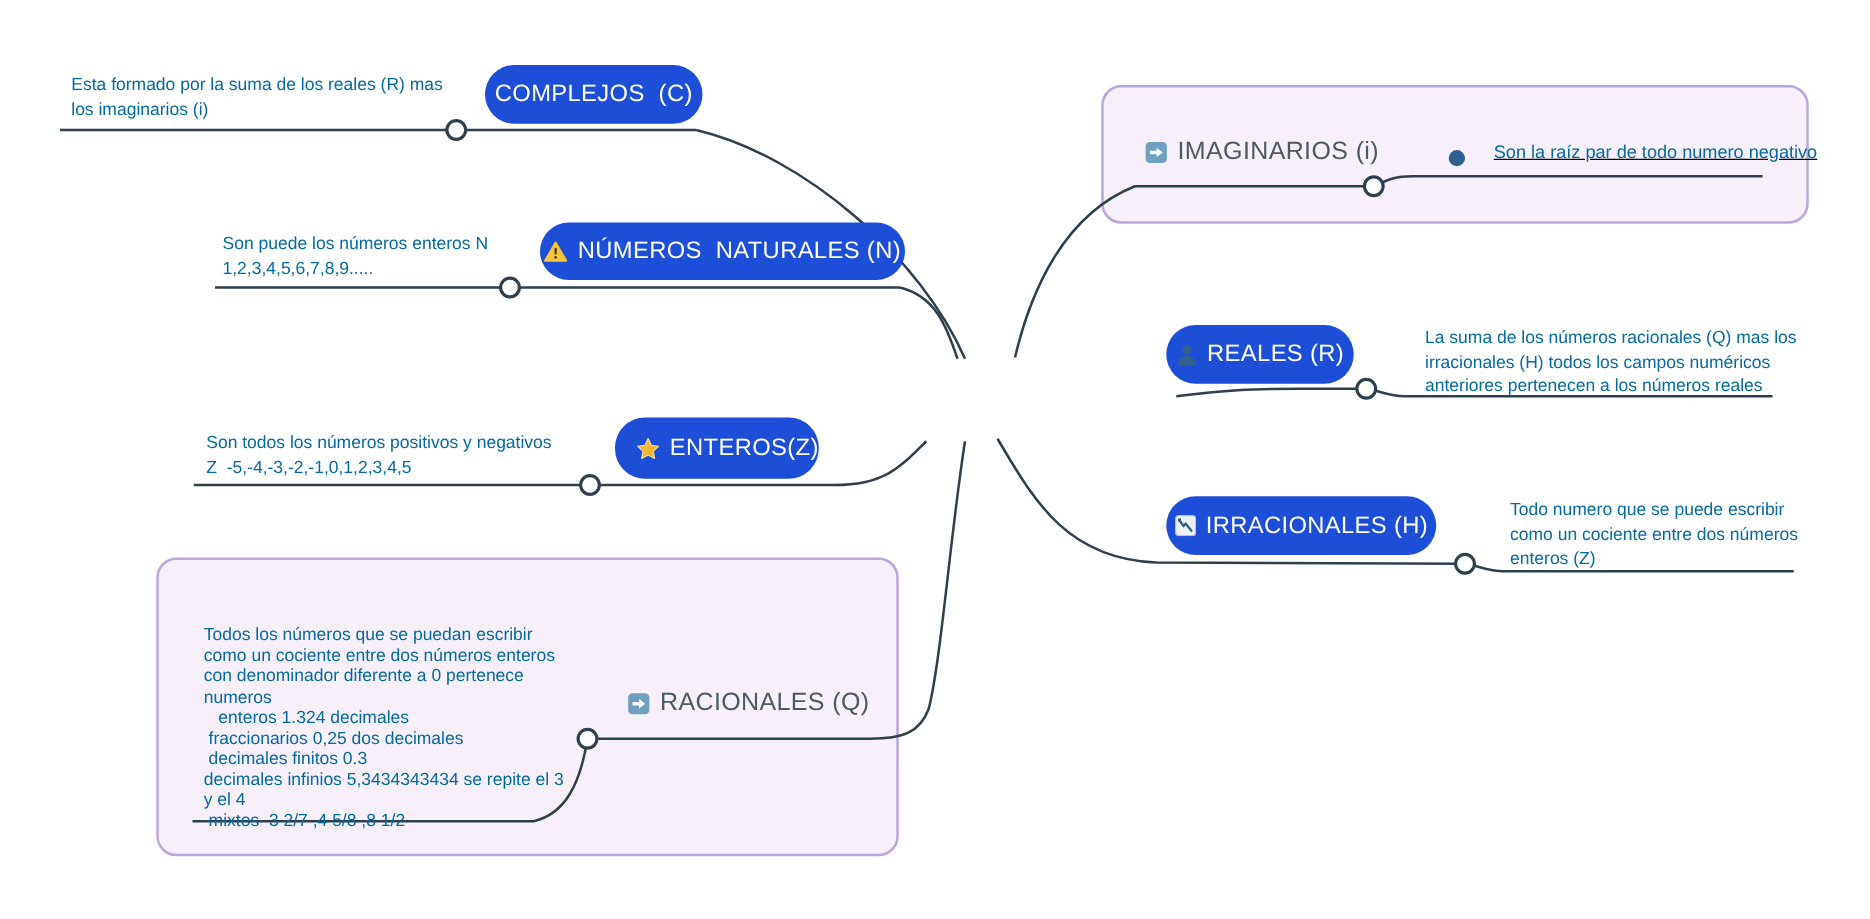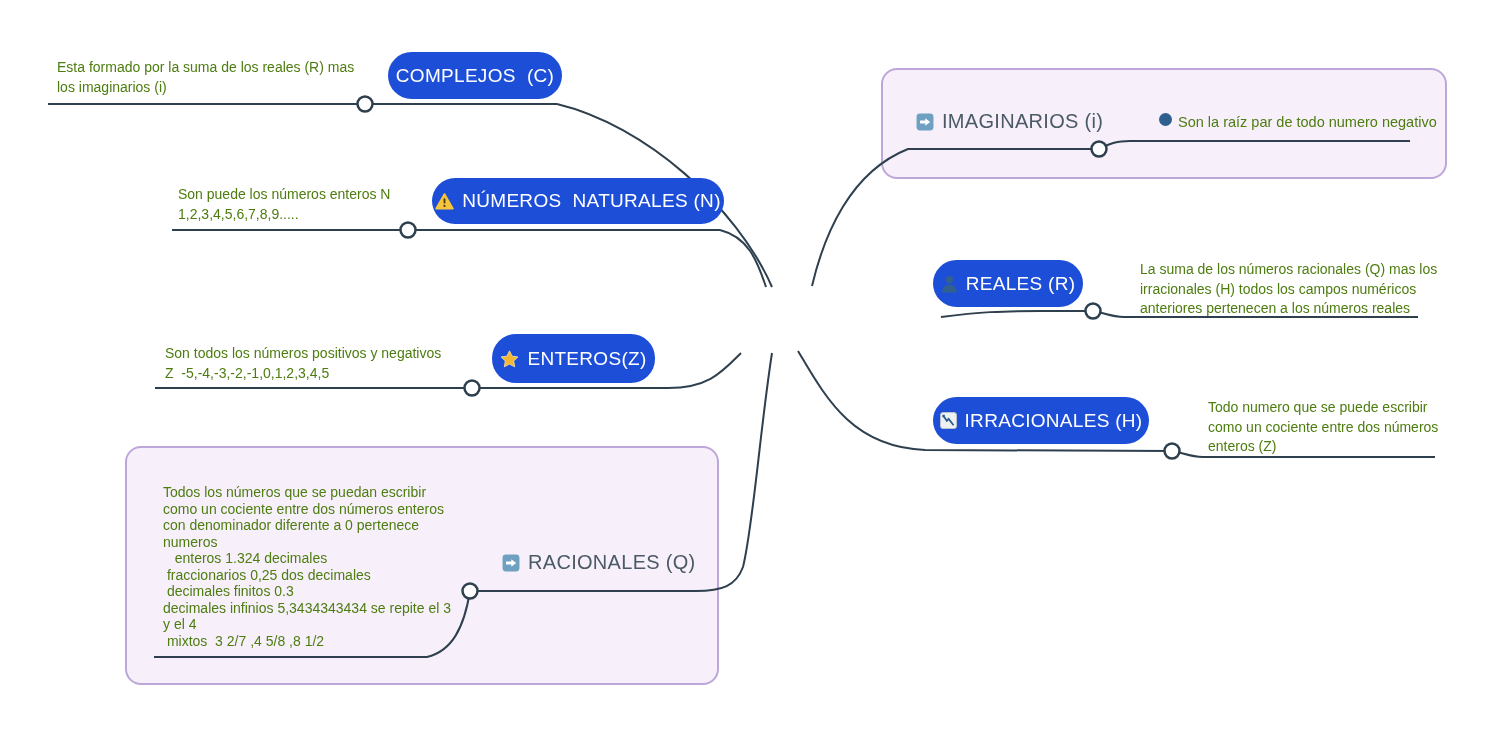--- a/index.html
+++ b/index.html
@@ -15,23 +15,23 @@
         gap:8px;color:#ffffff;font-size:19px;letter-spacing:.3px;white-space:pre;cursor:pointer;box-sizing:border-box;}
   .pill .lbl{white-space:pre;}
 
   .central{position:absolute;left:633px;top:284px;width:307px;height:67px;background:#ffffff;border:4.5px solid #1e2e3e;
            border-radius:34px;display:flex;align-items:center;justify-content:center;color:#1e2e3e;font-size:25px;
            letter-spacing:.4px;box-sizing:border-box;cursor:pointer;}
 
   .float-title{position:absolute;display:flex;align-items:center;gap:8px;color:#4b5a66;font-size:20px;letter-spacing:.3px;
                white-space:pre;cursor:pointer;}
 
-  .note{position:absolute;color:#4d7c0f;font-size:14px;line-height:19.5px;white-space:pre-wrap;cursor:text;}
-  .note.tight{line-height:16.5px;}
-  .bullet-row{position:absolute;display:flex;align-items:flex-start;gap:6px;}
+  .note{position:absolute;color:#0369a1;font-size:14px;line-height:19.5px;white-space:pre-wrap;cursor:text;}
+  .note.tight{line-height:16.5px;margin-top:15px;}
+  .bullet-row{position:absolute;display:flex;align-items:flex-end;gap:23px;text-decoration:underline;}
   .bullet{width:13px;height:13px;border-radius:50%;background:#2f5f8e;flex:0 0 auto;}
   .icon{flex:0 0 auto;display:block;}
 </style>
 </head>
 <body>
 
 <div class="stage">
 
   <div class="boundary" style="left:881px;top:68px;width:566px;height:111px;"></div>
   <div class="boundary" style="left:125px;top:446px;width:594px;height:239px;"></div>
@@ -79,21 +79,21 @@
     <svg class="icon" width="19" height="17" viewBox="0 0 19 17">
       <path d="M9.5 1 L18 15.6 H1 Z" fill="#f6c43b" stroke="#f6c43b" stroke-width="1.6" stroke-linejoin="round"></path>
       <rect x="8.6" y="5.2" width="1.8" height="5.4" rx="0.9" fill="#4a3a12"></rect>
       <circle cx="9.5" cy="12.9" r="1.1" fill="#4a3a12"></circle>
     </svg>
     <span class="lbl">NÚMEROS  NATURALES (N)</span>
   </div>
   <div class="note" style="left:178px;top:185px;width:280px;">Son puede los números enteros N
 1,2,3,4,5,6,7,8,9.....</div>
 
-  <div class="pill" style="left:492px;top:334px;width:163px;height:49px;">
+  <div class="pill" style="left:492px;top:334px;width:163px;height:49px;justify-content:flex-end;">
     <svg class="icon" width="19" height="18" viewBox="0 0 18 17">
       <path d="M9 0.8 l2.45 5 5.5.75 -4 3.85 .97 5.5 L9 13.3 l-4.92 2.6 .97-5.5 -4-3.85 5.5-.75 z" fill="#f2b632" stroke="#fbe2a0" stroke-width="0.8" stroke-linejoin="round"></path>
     </svg>
     <span class="lbl">ENTEROS(Z)</span>
   </div>
   <div class="note" style="left:165px;top:344px;width:320px;">Son todos los números positivos y negativos
 Z  -5,-4,-3,-2,-1,0,1,2,3,4,5</div>
 
   <div class="float-title" style="left:502px;top:551px;">
     <svg class="icon" width="18" height="18" viewBox="0 0 17 17">

